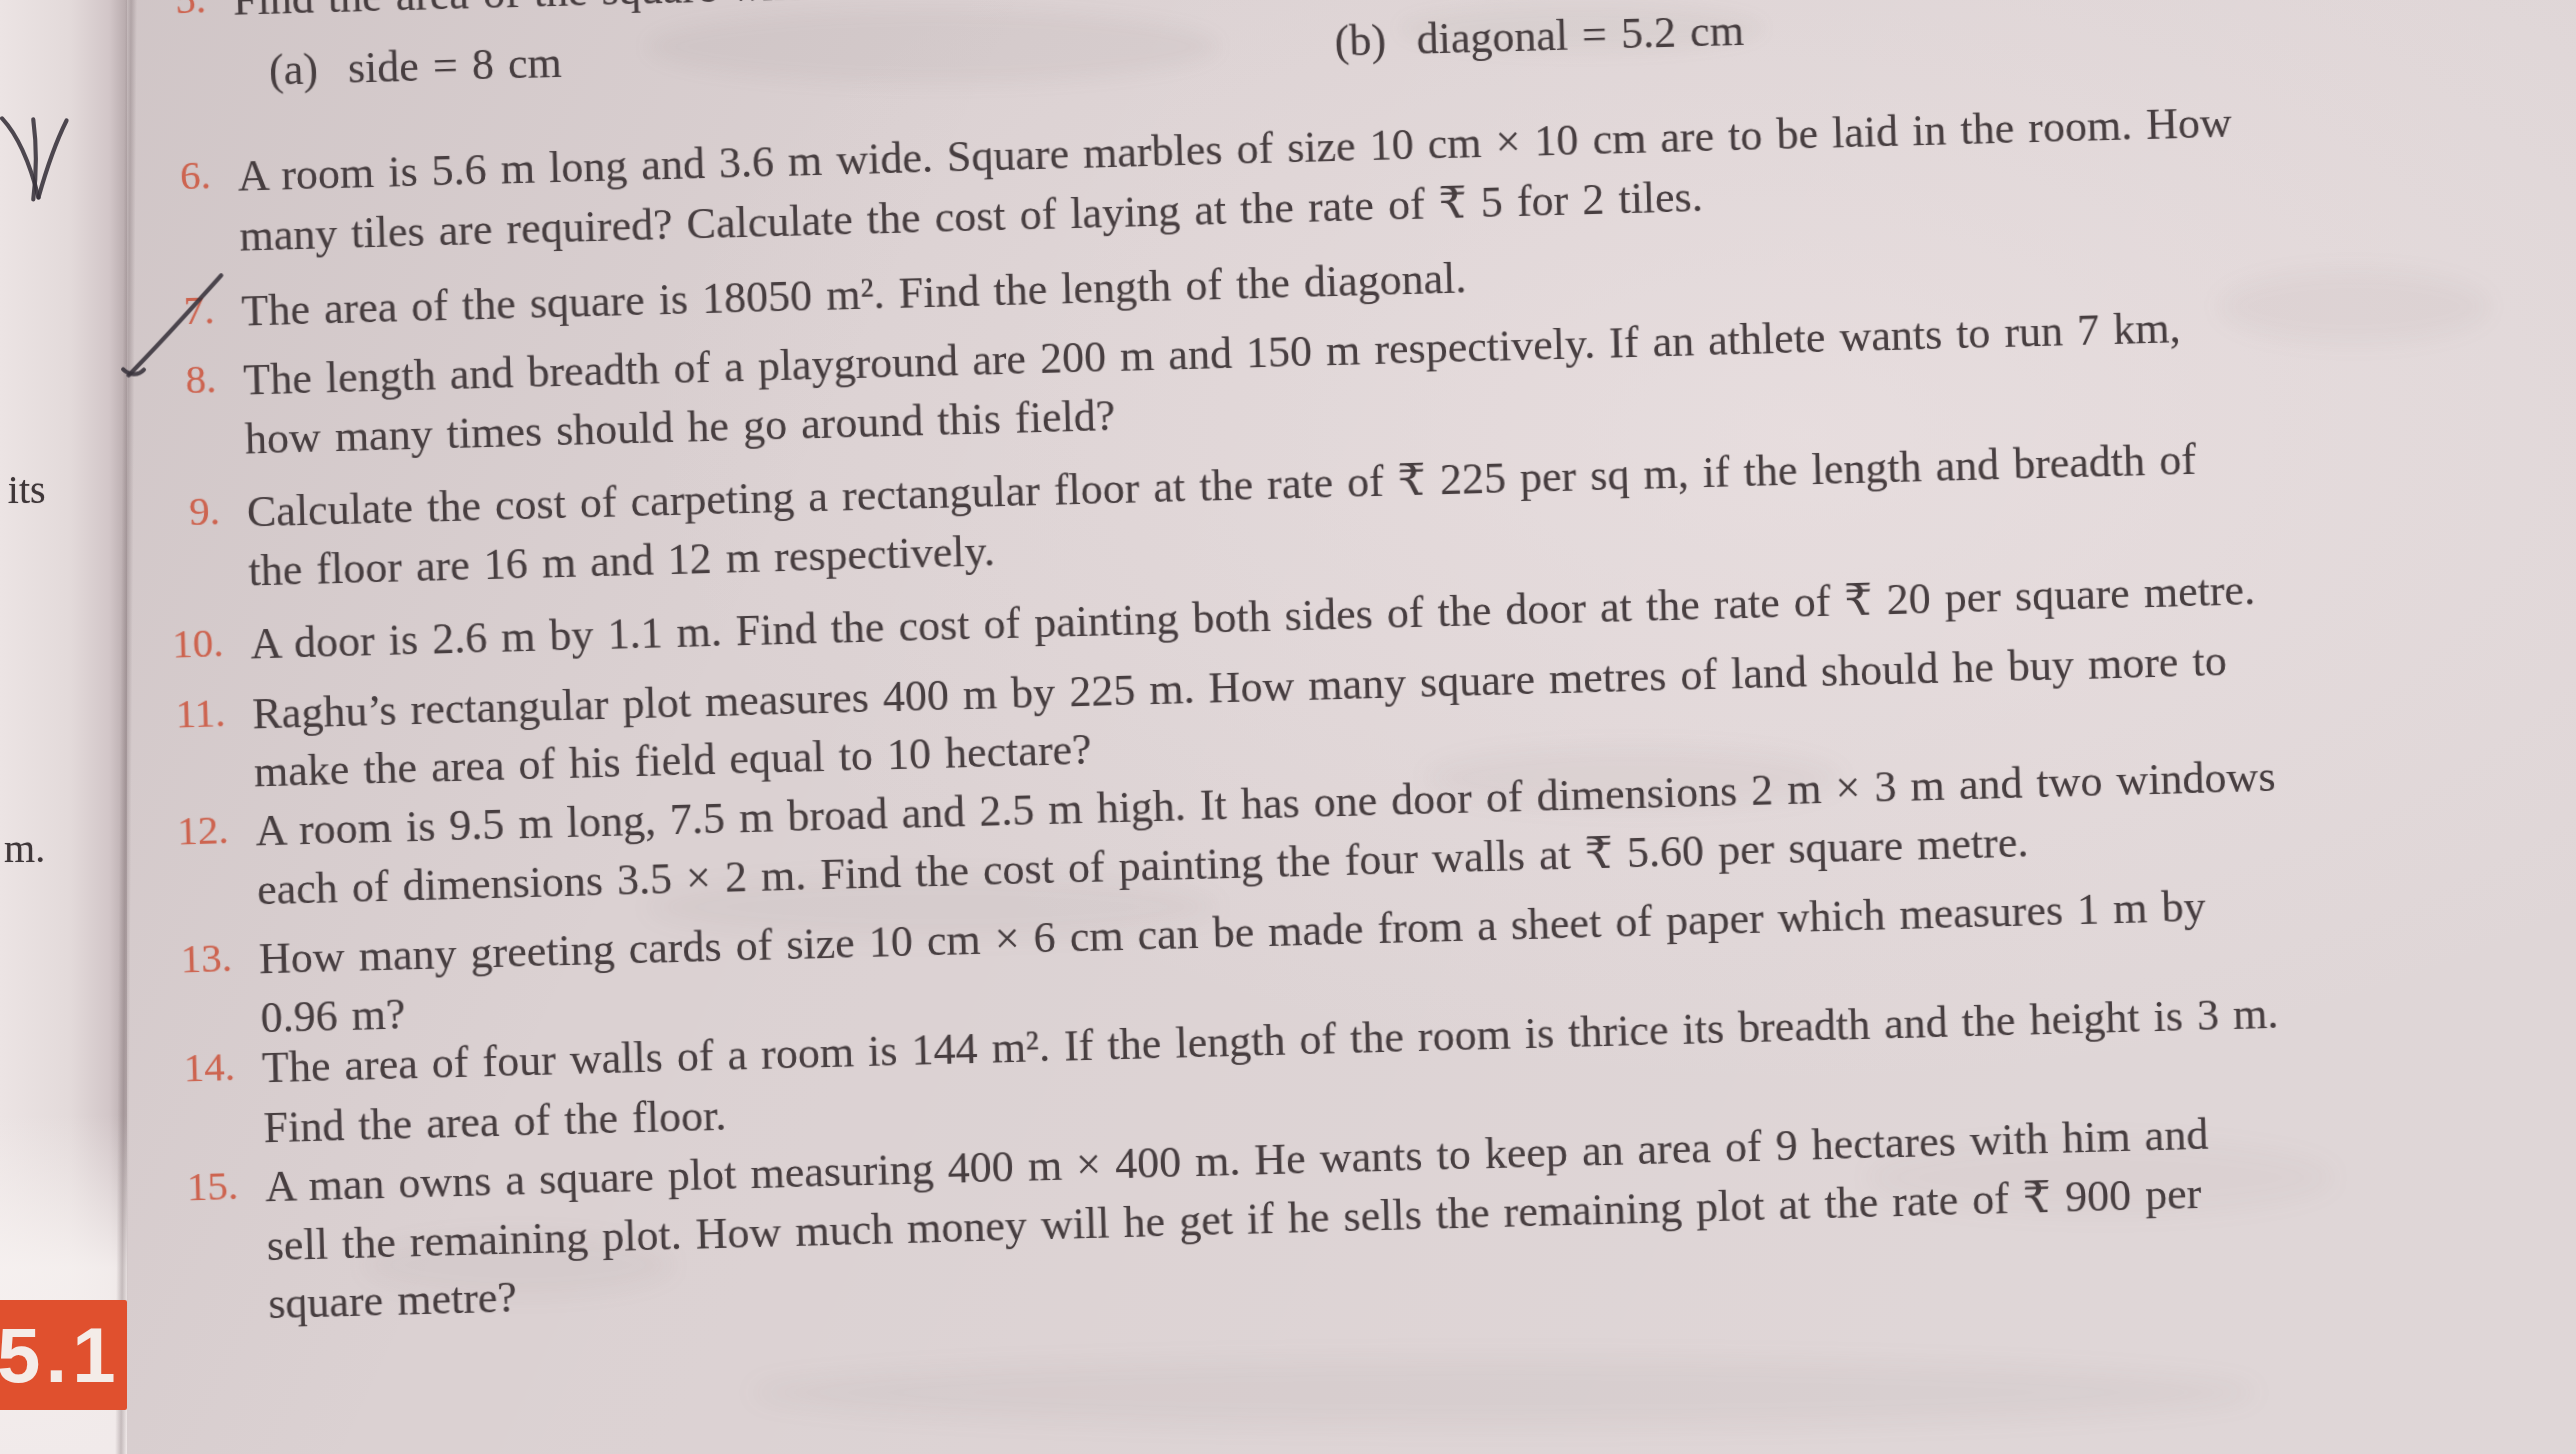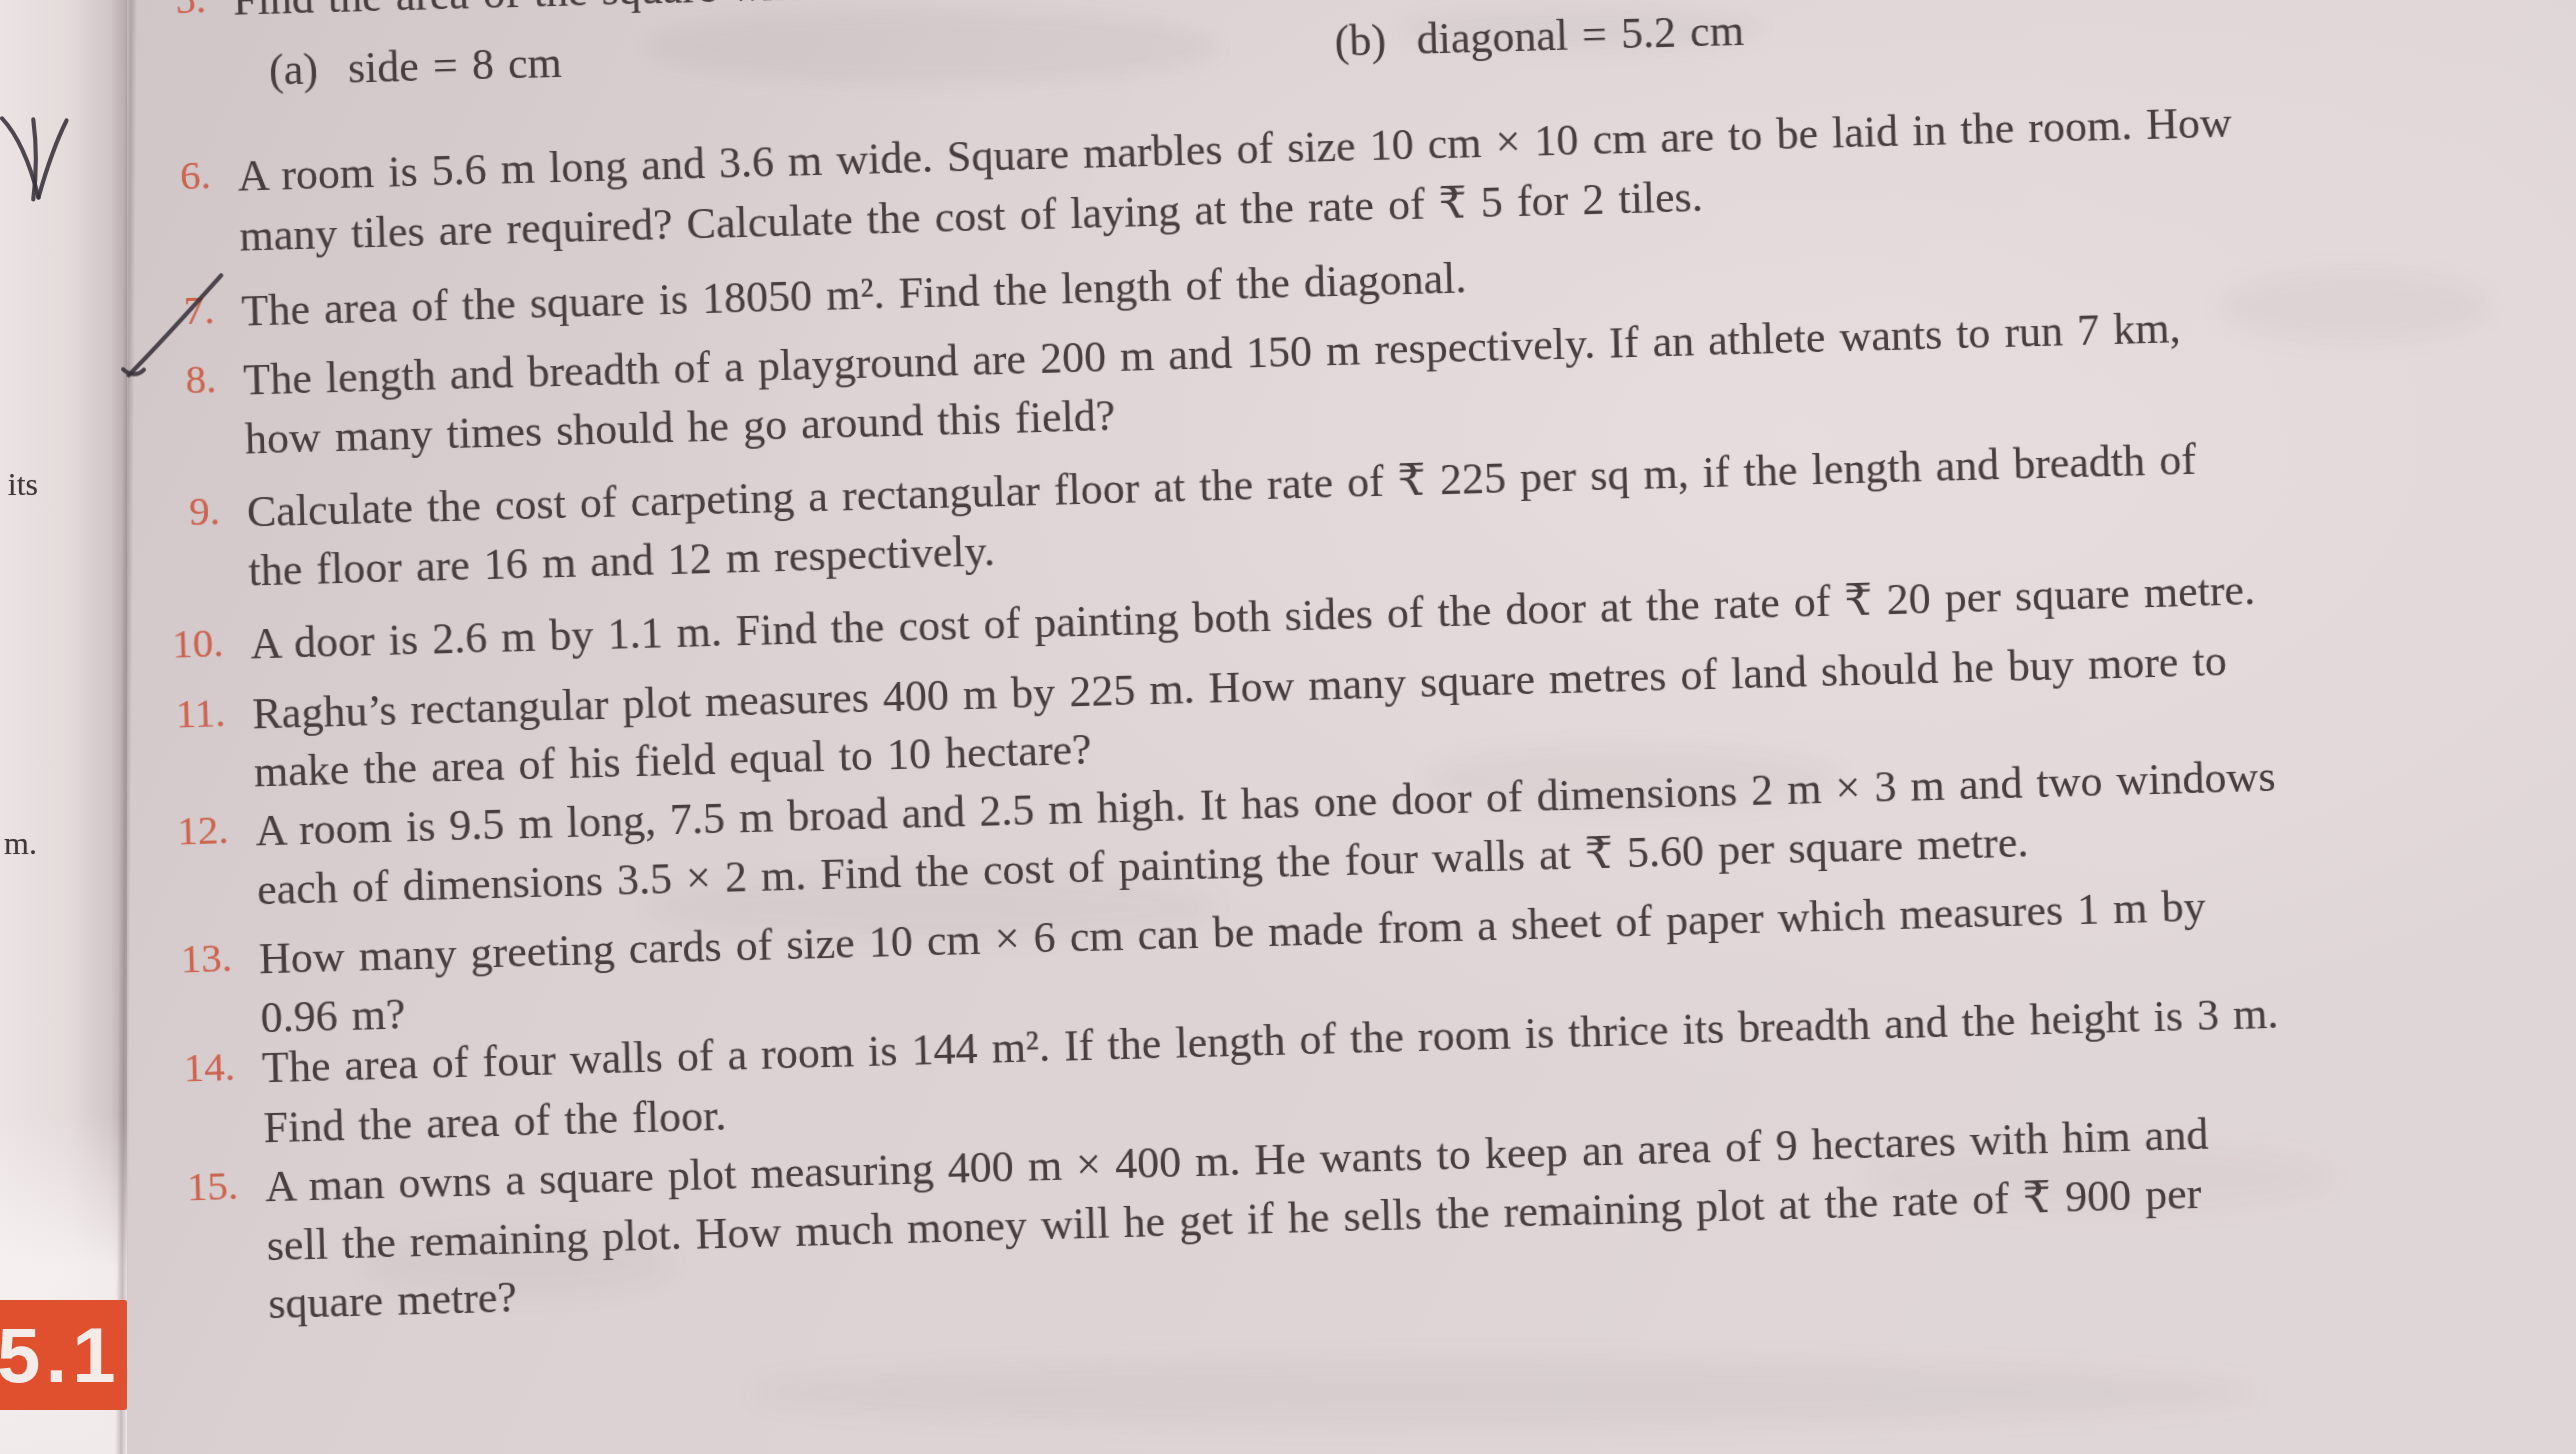--- a/index.html
+++ b/index.html
@@ -44,21 +44,21 @@
   }
   .qnum{
     position:absolute;left:148px;width:58px;
     font-size:41px;line-height:1.12;text-align:right;
     color:var(--accent,#cd6450);
     text-shadow:0 0 1px rgba(205,100,80,.4);
   }
   .plabel{color:var(--ink,#473e40);}
   
   .frag{
-    position:absolute;color:#3f3739;font-size:32px;
+    position:absolute;color:#3f3739;font-size:40px;
     font-family:"Liberation Serif","DejaVu Serif",serif;
     text-shadow:0 0 1px rgba(60,52,55,.4);
     filter:blur(0.2px);
   }
   
   .tab{
     position:absolute;left:-10.4px;top:1300px;width:137px;height:110px;
     background:var(--tab_bg,#e0502e);
     border-radius:2.1px;
     color:#f4ece8;

